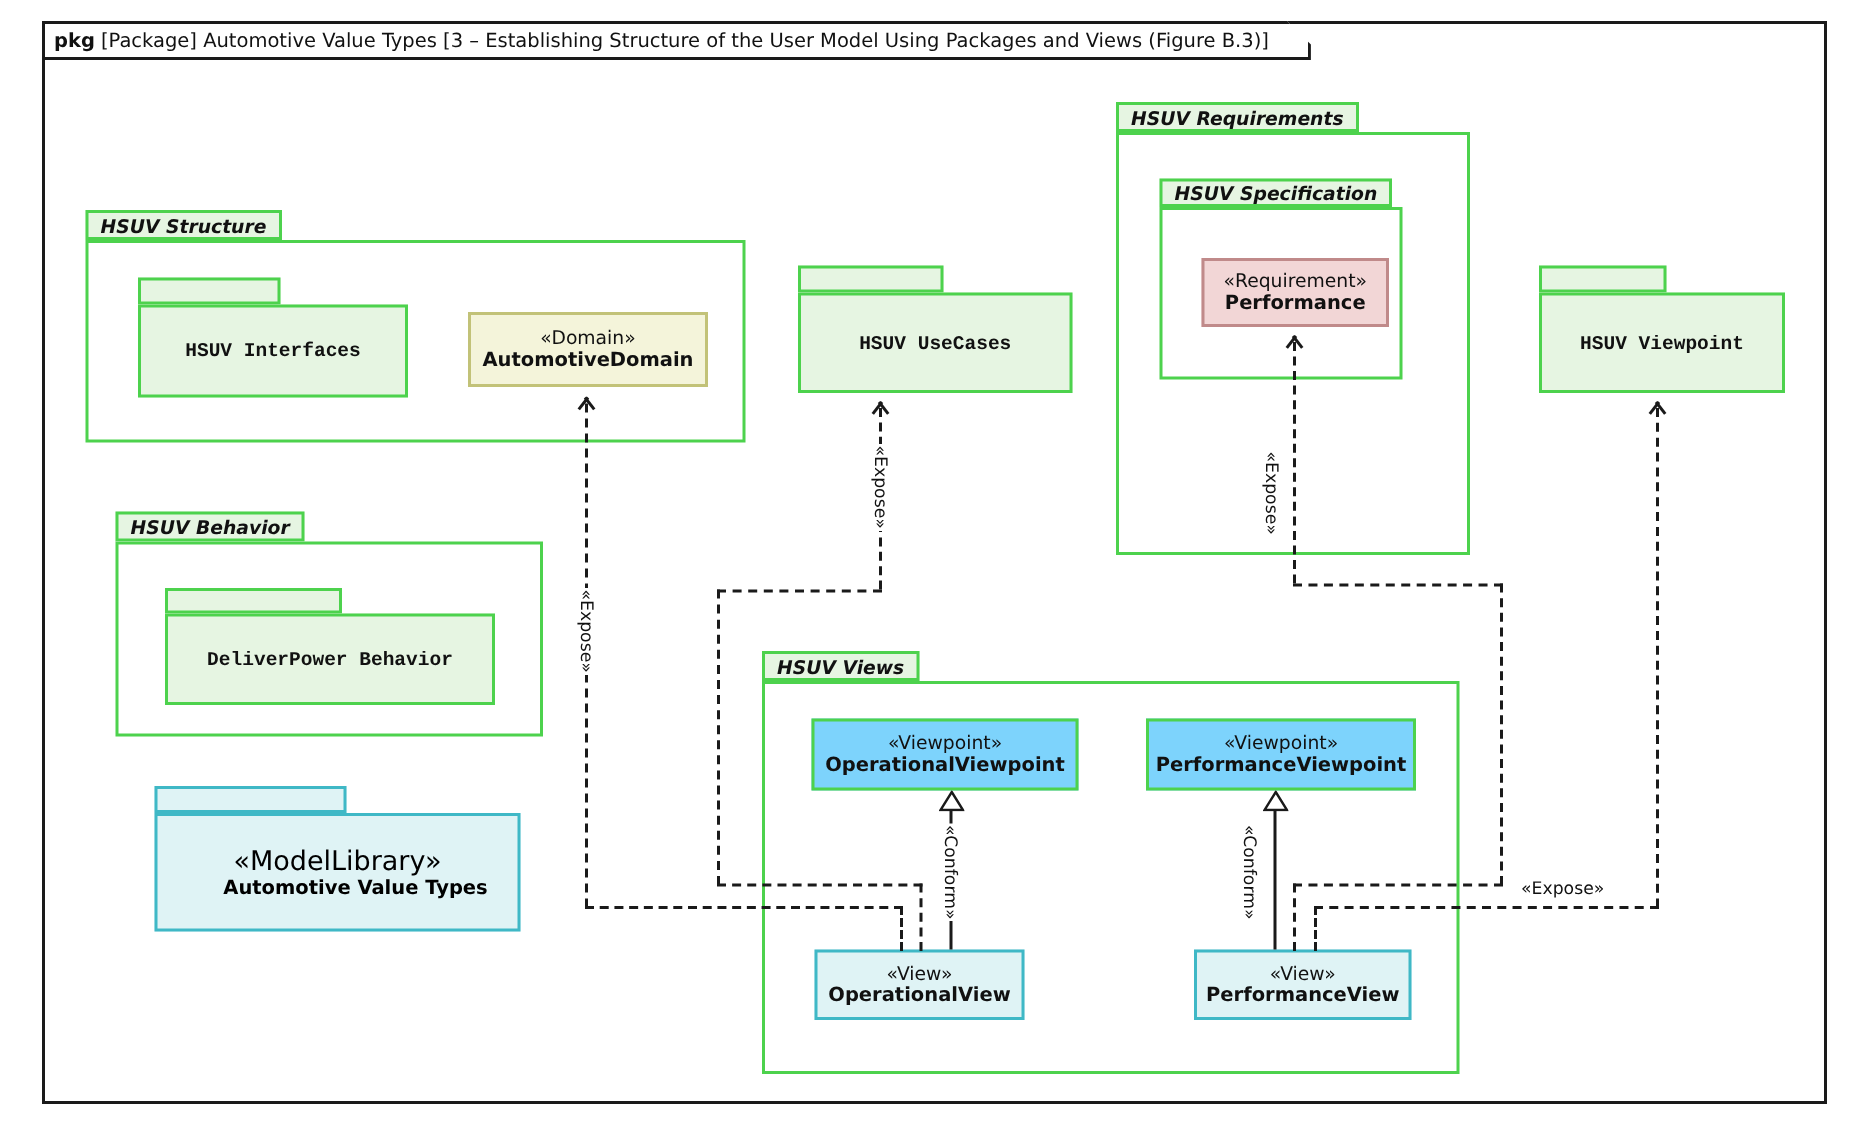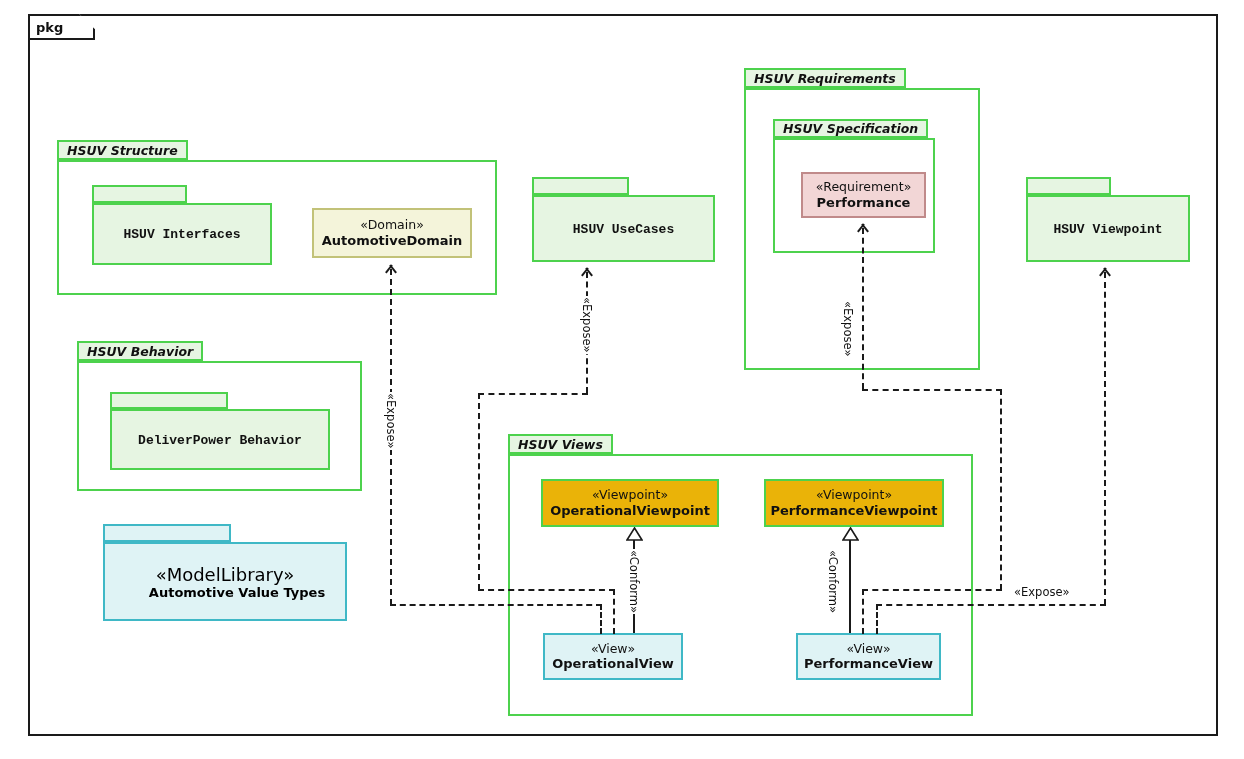--- a/index.html
+++ b/index.html
@@ -31,21 +31,21 @@
   .pkg > .body > .plabel{position:absolute;left:0;right:0;top:50%;
                transform:translateY(-50%);text-align:center;
                font-size:13px;font-weight:bold;color:#111;}
 
   
   .clsbox{position:absolute;box-sizing:border-box;display:flex;
           flex-direction:column;align-items:center;justify-content:center;
           line-height:1.22;}
   .clsbox .stereo{font-size:12.5px;color:#111;font-weight:normal;}
   .clsbox .nm{font-size:13px;color:#111;font-weight:bold;}
-  .clsbox.green{border:2px solid #4dd24d;background:#eab308;}
+  .clsbox.green{border:2px solid #4dd24d;background:#7dd3fc;}
   .clsbox.yellow{border:2px solid #c2c278;background:#f4f4da;}
   .clsbox.red{border:2px solid #c08a8a;background:#f2d6d6;}
   .clsbox.cyan{border:2px solid #3fb8c6;background:#dff3f5;}
 
   
   .vdash{position:absolute;border-left:2px dashed #1a1a1a;width:0;}
   .hdash{position:absolute;border-top:2px dashed #1a1a1a;height:0;}
   .vsolid{position:absolute;border-left:2px solid #1a1a1a;width:0;}
 
   
@@ -61,20 +61,21 @@
   .elabel{position:absolute;font-size:11.5px;color:#111;white-space:nowrap;
           background:#fff;padding:0 1px;}
   .elabel.rot{transform-origin:left top;transform:rotate(90deg);}
 </style>
 </head>
 <body>
 
 <div id="diagram-frame"></div>
 <div id="frame-header">
   <span class="kw">pkg</span>
+  <span>[Package] Automotive Value Types [3 – Establishing Structure of the User Model Using Packages and Views (Figure B.3)]</span>
 </div>
 
 <div class="pkg" style="left:57px;top:140px;width:440px;height:155px;">
   <div class="tab named" style="height:20px;">
     <span>HSUV Structure</span>
   </div>
   <div class="body hollow" style="top:20px;width:440px;height:135px;"></div>
 </div>
 
 <div class="pkg" style="left:92px;top:185px;width:180px;height:80px;">

